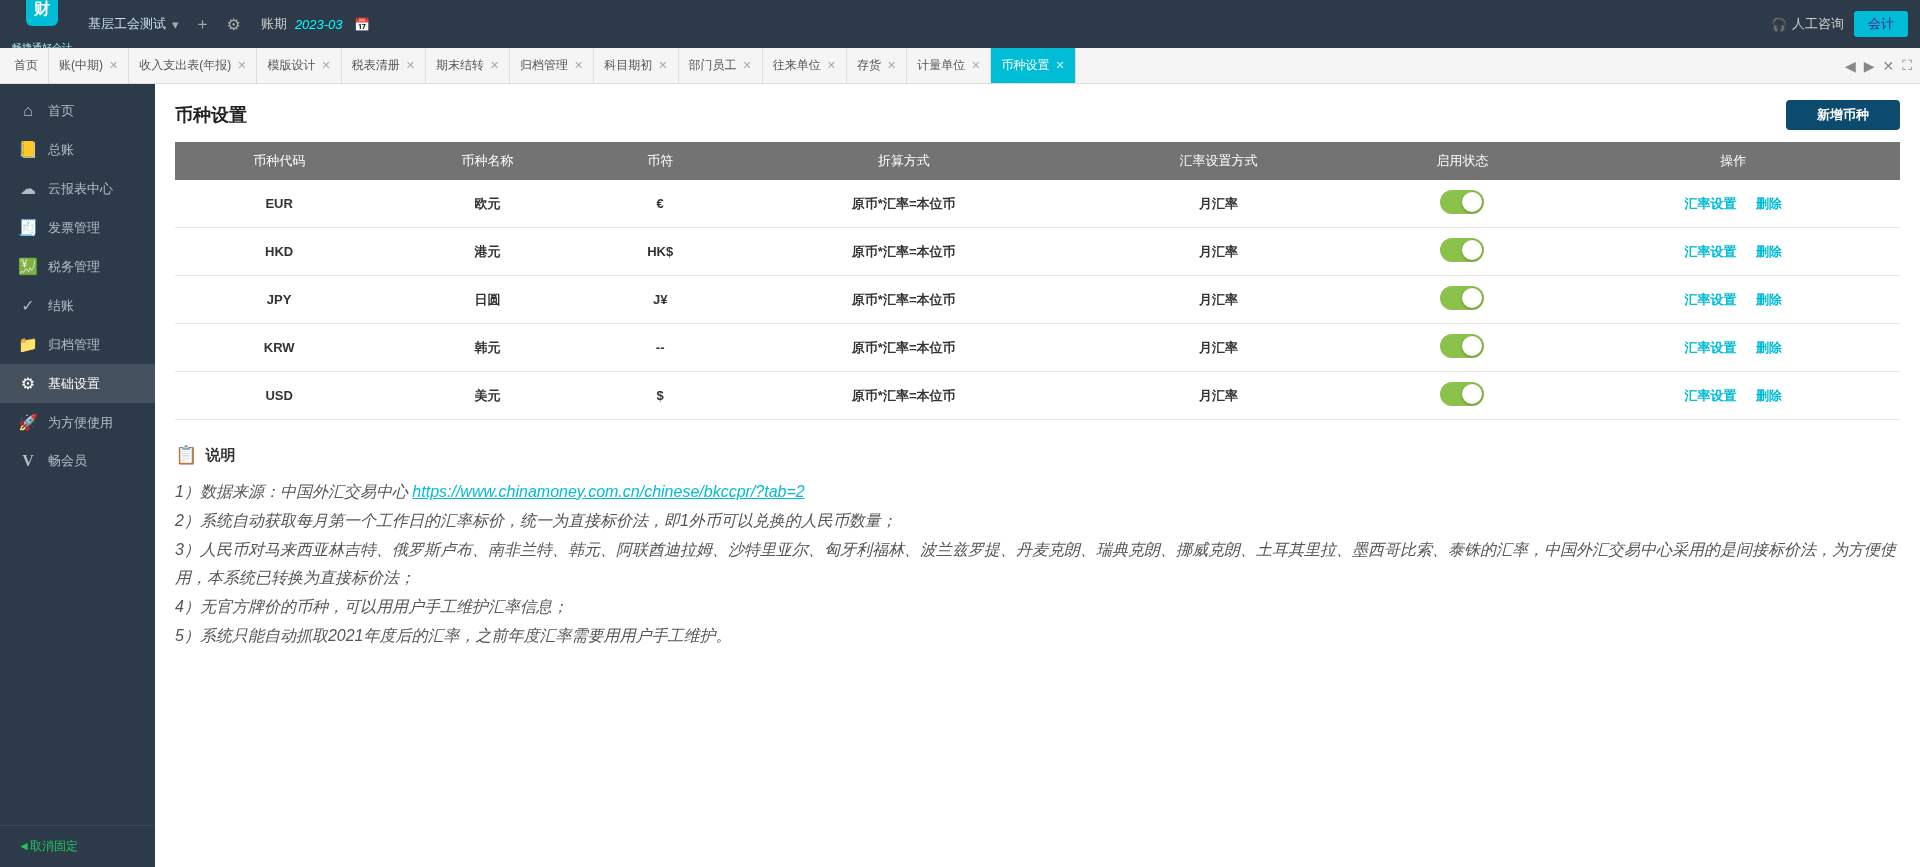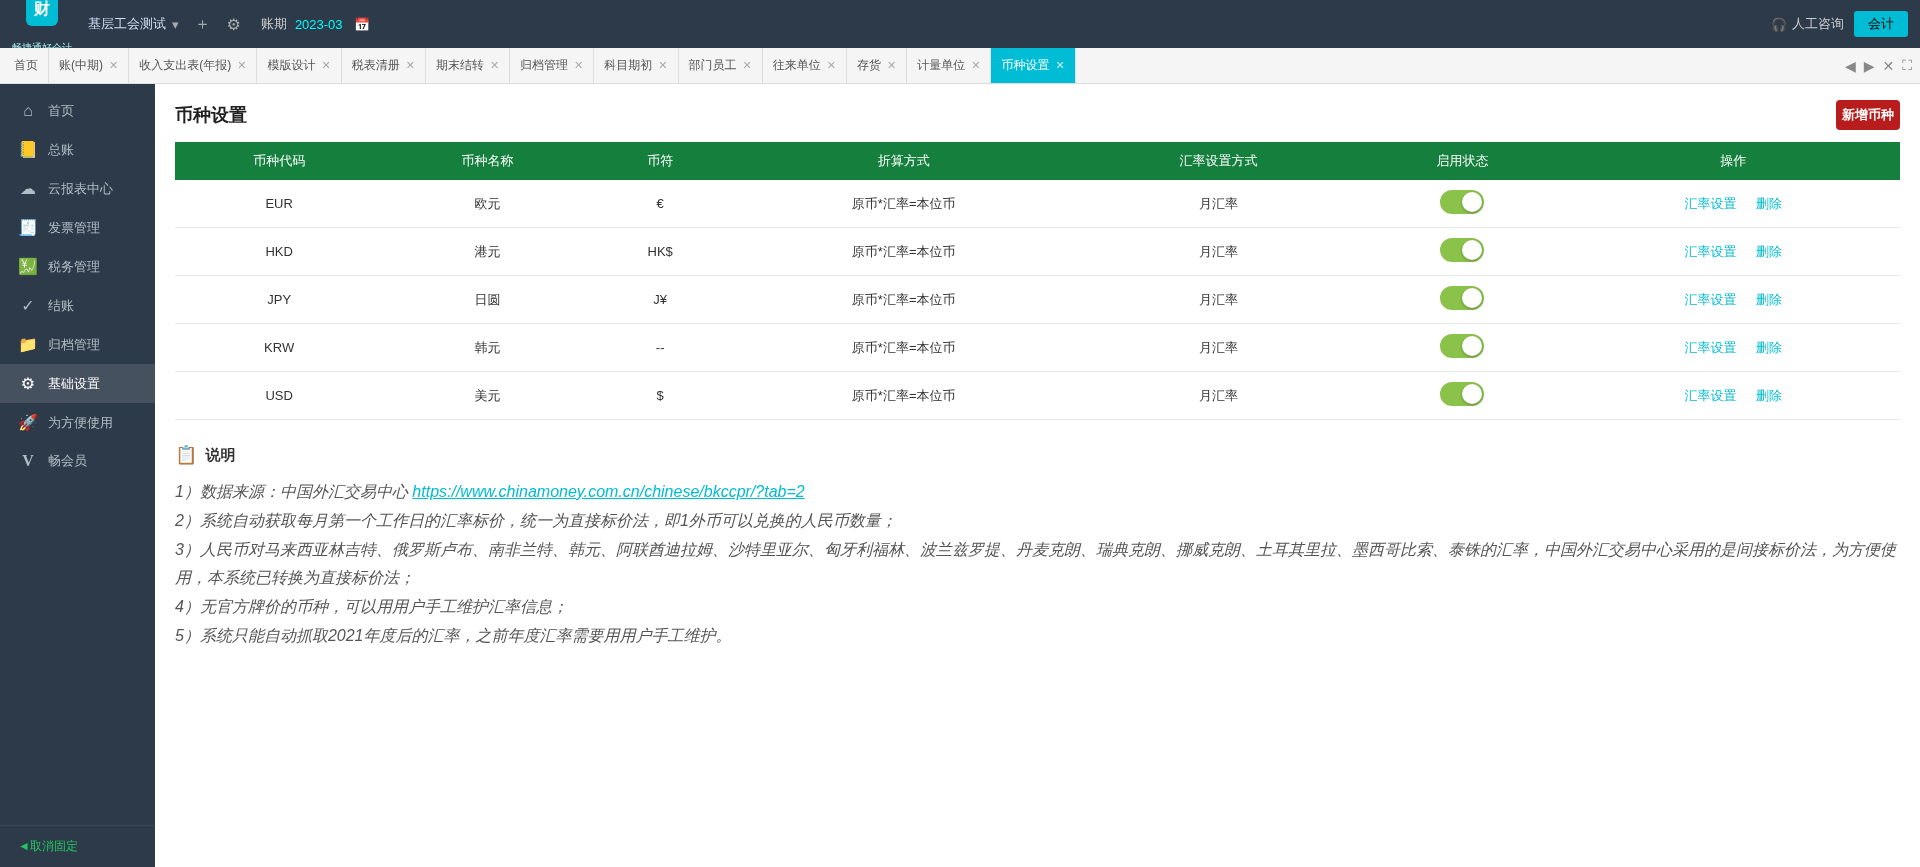--- a/index.html
+++ b/index.html
@@ -10,25 +10,25 @@
       display: flex; align-items: center; background: #2d3a4a; height: 48px; padding: 0 12px; flex-shrink: 0;
     }
     .logo-area { display: flex; flex-direction: column; align-items: center; margin-right: 16px; cursor: pointer; }
     .logo-icon { width: 32px; height: 32px; background: #00bcd4; border-radius: 6px; display: flex; align-items: center; justify-content: center; color: white; font-size: 16px; font-weight: bold; }
     .logo-text { color: #aee; font-size: 10px; margin-top: 15px; }
     .company-selector { display: flex; align-items: center; color: #cde; font-size: 13px; cursor: pointer; }
     .company-selector .chevron { margin-left: 6px; color: #aaa; }
     .header-actions { display: flex; align-items: center; gap: 8px; margin-left: 12px; }
     .header-icon-btn { color: #aaa; background: none; border: none; cursor: pointer; font-size: 16px; padding: 4px; }
     .period-label { color: #ccc; font-size: 13px; margin-left: 8px; }
-    .period-value { color: #0ff; font-size: 13px; }
+    .period-value { color: #0ff; font-size: 13px; font-style: italic; }
     .period-cal-icon { color: #0dd; margin-left: 4px; cursor: pointer; }
     .spacer { flex: 1; }
     .help-btn { display: flex; align-items: center; gap: 4px; color: #ccc; font-size: 13px; cursor: pointer; }
-    .account-btn { background: #00bcd4; color: #000000; border: none; padding: 4px 14px; border-radius: 3px; font-size: 13px; cursor: pointer; margin-left: 10px; }
+    .account-btn { background: #00bcd4; color: #4c1d95; border: none; padding: 4px 14px; border-radius: 3px; font-size: 13px; cursor: pointer; margin-left: 10px; }
 
     
     .tab-bar {
       display: flex; align-items: center; background: #f5f5f5; border-bottom: 1px solid #ddd; height: 36px; flex-shrink: 0; padding: 0 4px; overflow: hidden;
     }
     .tab-item {
       display: flex; align-items: center; padding: 0 10px; height: 36px; font-size: 12px; color: #555; cursor: pointer; border-right: 1px solid #ddd; white-space: nowrap; flex-shrink: 0;
     }
     .tab-item .close-x { margin-left: 6px; color: #aaa; font-size: 11px; }
     .tab-active { background: #00bcd4; color: white; }
@@ -44,29 +44,29 @@
     .sidebar { width: 155px; background: #2d3a4a; display: flex; flex-direction: column; flex-shrink: 0; padding-top: 8px; }
     .sidebar-item { display: flex; align-items: center; gap: 10px; padding: 10px 18px; color: #b0bec5; cursor: pointer; font-size: 13px; }
     .sidebar-item.active { color: #fff; }
     .sidebar-item .s-icon { font-size: 16px; width: 20px; text-align: center; }
     .sidebar-bottom { margin-top: auto; padding: 12px 18px; color: #22c55e; font-size: 12px; cursor: pointer; display: flex; align-items: center; gap: 6px; border-top: 1px solid rgba(255,255,255,0.08); }
 
     
     .content-area { flex: 1; overflow-y: auto; padding: 0; background: #fff; }
     .page-header { display: flex; align-items: center; justify-content: space-between; padding: 16px 20px 12px; }
     .page-title { font-size: 18px; font-weight: bold; color: #222; }
-    .new-btn { background: #b91c1c; color: white; border: none; padding: 6px 6px; border-radius: 4px; font-size: 13px; cursor: pointer; font-weight: bold; }
+    .new-btn { background: #0c4a6e; color: white; border: none; padding: 6px 31px; border-radius: 4px; font-size: 13px; cursor: pointer; font-weight: bold; }
 
     
     .table-wrap { padding: 0 20px; }
     table { width: 100%; border-collapse: collapse; }
-    thead tr { background: #15803d; color: white; }
+    thead tr { background: #737373; color: white; }
     thead th { padding: 10px 12px; font-size: 13px; font-weight: normal; text-align: center; }
     tbody tr { border-bottom: 1px solid #e8e8e8; }
-    tbody td { padding: 10px 12px; text-align: center; color: #333; font-size: 13px; }
+    tbody td { padding: 10px 12px; text-align: center; color: #333; font-size: 13px; font-weight: bold; }
     .action-link { color: #00bcd4; cursor: pointer; text-decoration: none; }
     .action-delete { color: #00bcd4; cursor: pointer; margin-left: 16px; }
 
     
     .toggle { display: inline-block; width: 44px; height: 24px; position: relative; }
     .toggle-track { width: 44px; height: 24px; background: #8bc34a; border-radius: 12px; position: relative; }
     .toggle-thumb { width: 20px; height: 20px; background: white; border-radius: 50%; position: absolute; top: 2px; right: 2px; box-shadow: 0 1px 3px rgba(0,0,0,0.3); }
 
     
     .notes-section { padding: 24px 20px; }

